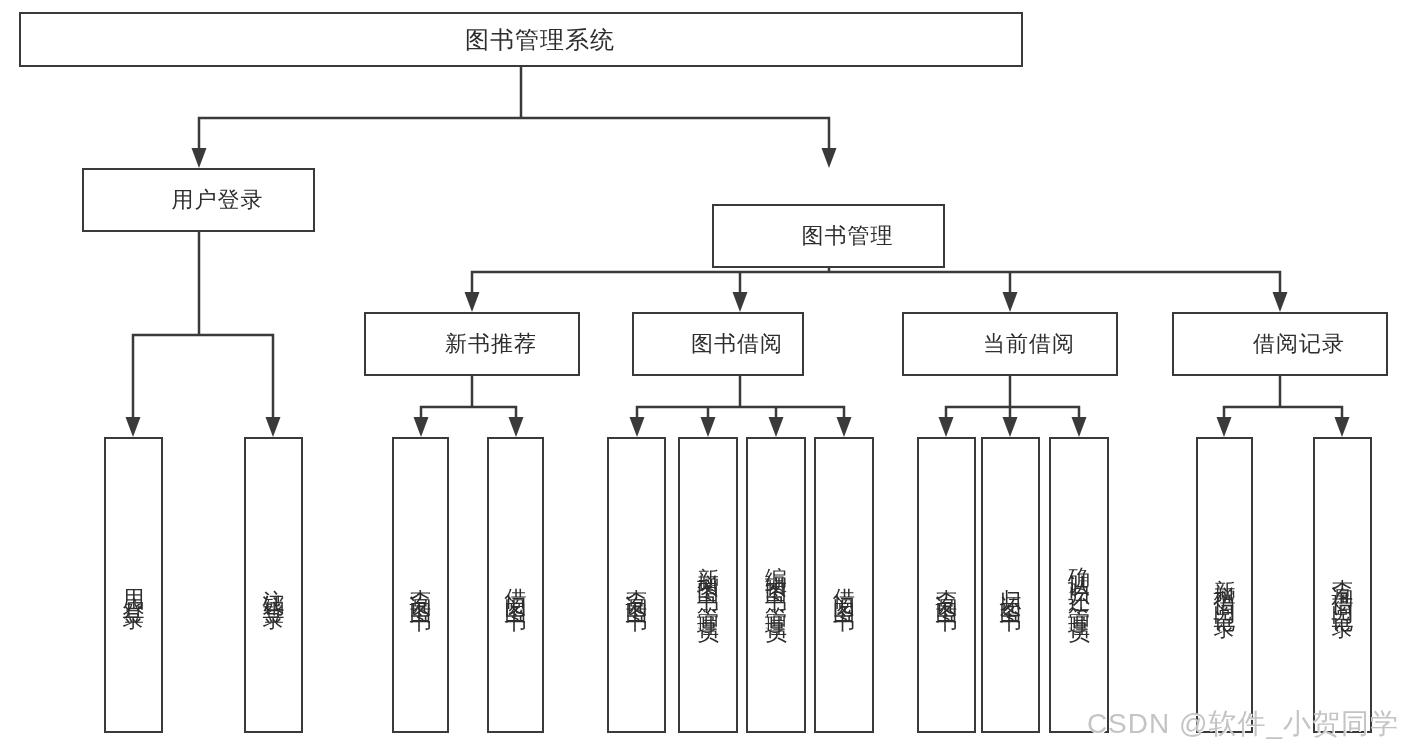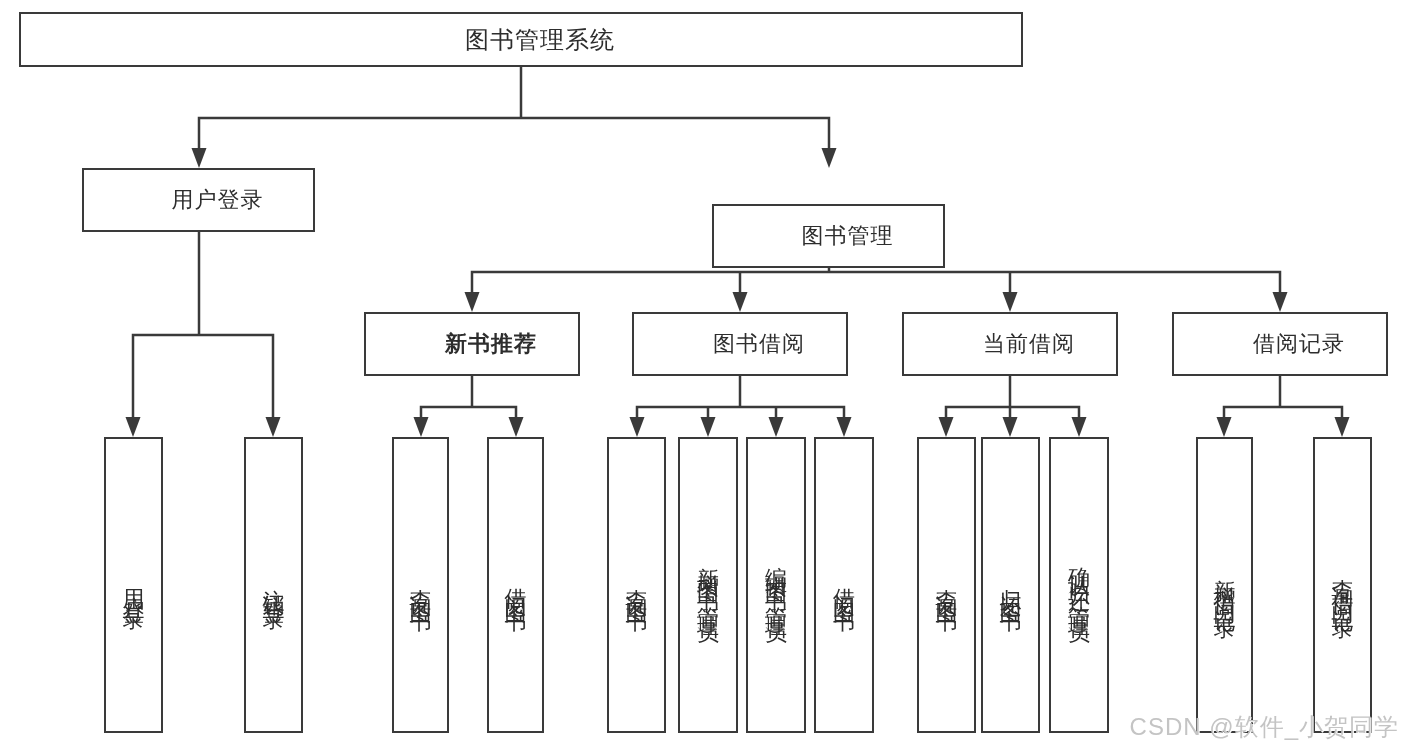--- a/index.html
+++ b/index.html
@@ -59,43 +59,43 @@
     font-size:22px;
     top:437px;
     height:296px;
   }
   .ls-short{letter-spacing:7px;}
   .ls-long{letter-spacing:8px;}
   
   .n-root{left:19px;top:12px;width:1004px;height:55px;}
   .n-user-login{left:82px;top:168px;width:233px;height:64px;}
   .n-book-mgmt{left:712px;top:168px;width:233px;height:64px;margin-top:36px;}
-  .n-new-books{left:364px;top:312px;width:216px;height:64px;font-weight:bold;}
-  .n-book-borrow{left:632px;top:312px;width:216px;height:64px;}
+  .n-new-books{left:364px;top:312px;width:216px;height:64px;}
+  .n-book-borrow{left:632px;top:312px;width:172px;height:64px;}
   .n-current-borrow{left:902px;top:312px;width:216px;height:64px;text-align:right;}
   .n-borrow-records{left:1172px;top:312px;width:216px;height:64px;}
   
   .n-l1{left:104px;width:59px;}
   .n-l2{left:244px;width:59px;}
   .n-l3{left:392px;width:57px;}
   .n-l4{left:487px;width:57px;}
   .n-l5{left:607px;width:59px;}
   .n-l6{left:678px;width:60px;}
   .n-l7{left:746px;width:60px;}
   .n-l8{left:814px;width:60px;}
   .n-l9{left:917px;width:59px;}
   .n-l10{left:981px;width:59px;}
   .n-l11{left:1049px;width:60px;}
   .n-l12{left:1196px;width:57px;}
   .n-l13{left:1313px;width:59px;}
   .watermark{
     position:absolute;
     right:6px;
     bottom:4px;
-    font-size:24px;
+    font-size:28px;
     color:var(--watermark);
     text-shadow:1px 1px 0 #ffffff;
     letter-spacing:1px;
     white-space:nowrap;
     text-align:right;
   }
 </style>
 </head>
 <body>
 

